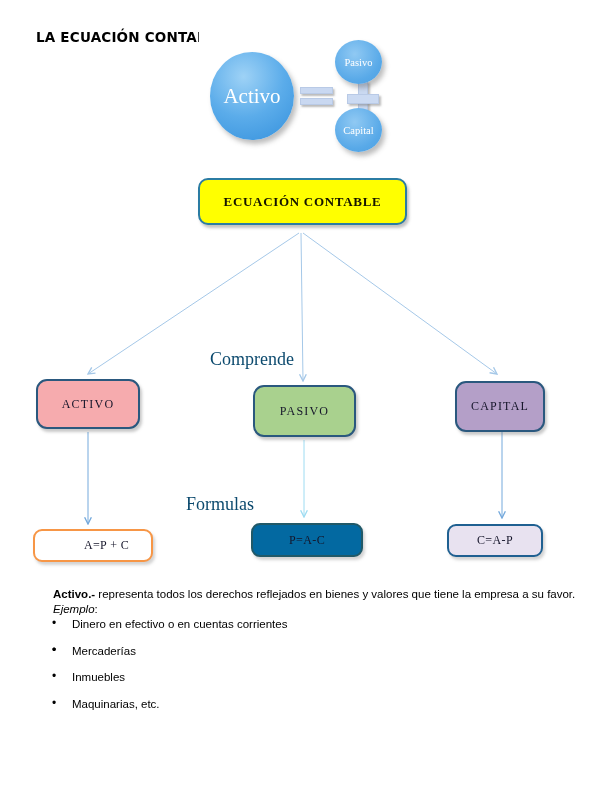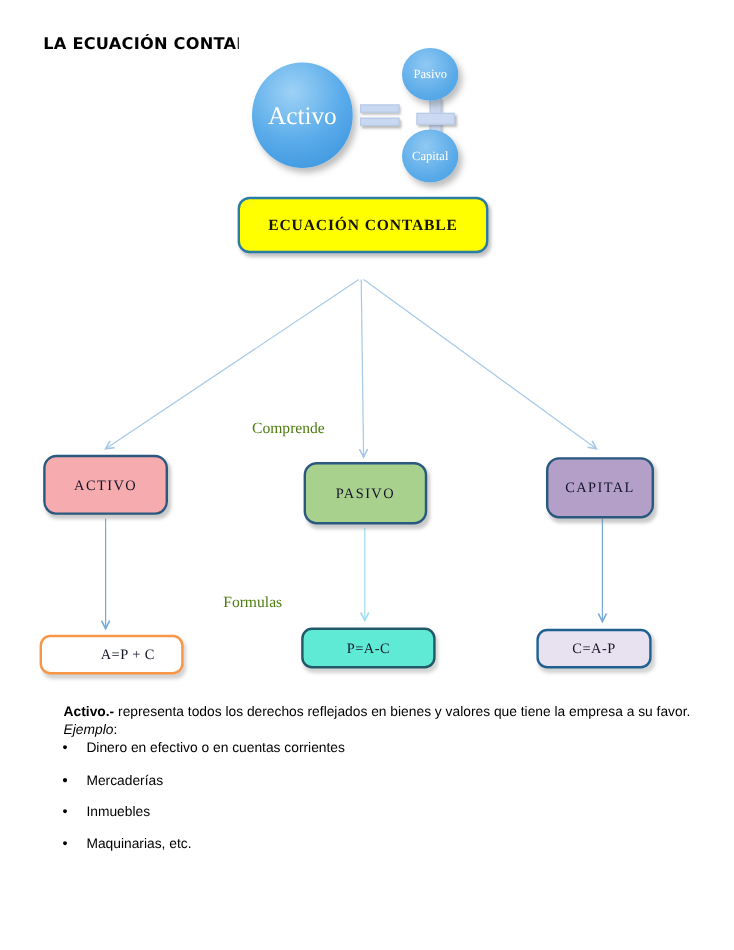--- a/index.html
+++ b/index.html
@@ -30,37 +30,37 @@
           box-shadow:1.5px 2px 2px rgba(120,120,120,.5);}
   .plus .pv{left:11px;top:0;width:10px;height:36px;}
   .plus .ph{left:0;top:13px;width:32px;height:10px;}
 
   
   .connectors{position:absolute;left:0;top:0;z-index:4;pointer-events:none;}
 
   
   .node{position:absolute;z-index:5;display:flex;align-items:center;justify-content:center;
         box-sizing:border-box;font-family:"Liberation Serif",serif;color:#15152a;}
-  .root-box{left:198px;top:164px;width:209px;height:47px;background:#ffff00;
+  .root-box{left:198px;top:178px;width:209px;height:47px;background:#ffff00;
         border:2.5px solid #2b7ca3;border-radius:10px;
         font-weight:bold;font-size:13px;letter-spacing:.7px;color:#141400;
         box-shadow:2px 3px 3px rgba(120,120,120,.45);}
   .branch{border:2.5px solid #2a587e;border-radius:11px;font-size:12px;letter-spacing:1.2px;
         box-shadow:2px 3px 3px rgba(120,120,120,.40);}
   .branch-activo{left:36px;top:379px;width:104px;height:50px;background:#f6abae;}
   .branch-pasivo{left:253px;top:385px;width:103px;height:52px;background:#a9d18e;}
   .branch-capital{left:455px;top:381px;width:90px;height:51px;background:#b49fc8;}
   .formula{border-radius:9px;font-size:12px;letter-spacing:.4px;
         box-shadow:2px 3px 3px rgba(130,130,130,.35);}
   .formula-activo{left:33px;top:529px;width:120px;height:33px;background:#fff;border:2.5px solid #f79646;padding-left:27px;}
-  .formula-pasivo{left:251px;top:523px;width:112px;height:34px;background:#5eead4;border:2.5px solid #215968;}
+  .formula-pasivo{left:251px;top:523px;width:112px;height:34px;background:#0369a1;border:2.5px solid #215968;}
   .formula-capital{left:447px;top:524px;width:96px;height:33px;background:#e8e2f0;border:2.5px solid #1f6091;}
 
   .red-label{position:absolute;z-index:5;font-family:"Liberation Serif",serif;
-        font-size:13px;color:#4d7c0f;}
+        font-size:18px;color:#0c4a6e;}
   .lbl-comprende{left:210px;top:349px;}
   .lbl-formulas{left:186px;top:494px;}
 
   
   .lead{position:absolute;left:36px;top:570px;width:560px;margin:17px;z-index:5;
         font-size:11.5px;line-height:14.5px;color:#000;}
   .lead b{font-weight:bold;}
   .lead i{font-style:italic;}
   .bullets{position:absolute;left:36px;top:618px;margin:0;padding:0;list-style:none;z-index:5;}
   .bullets li{position:relative;padding-left:36px;margin-bottom:13.5px;font-size:11.5px;line-height:13px;}

